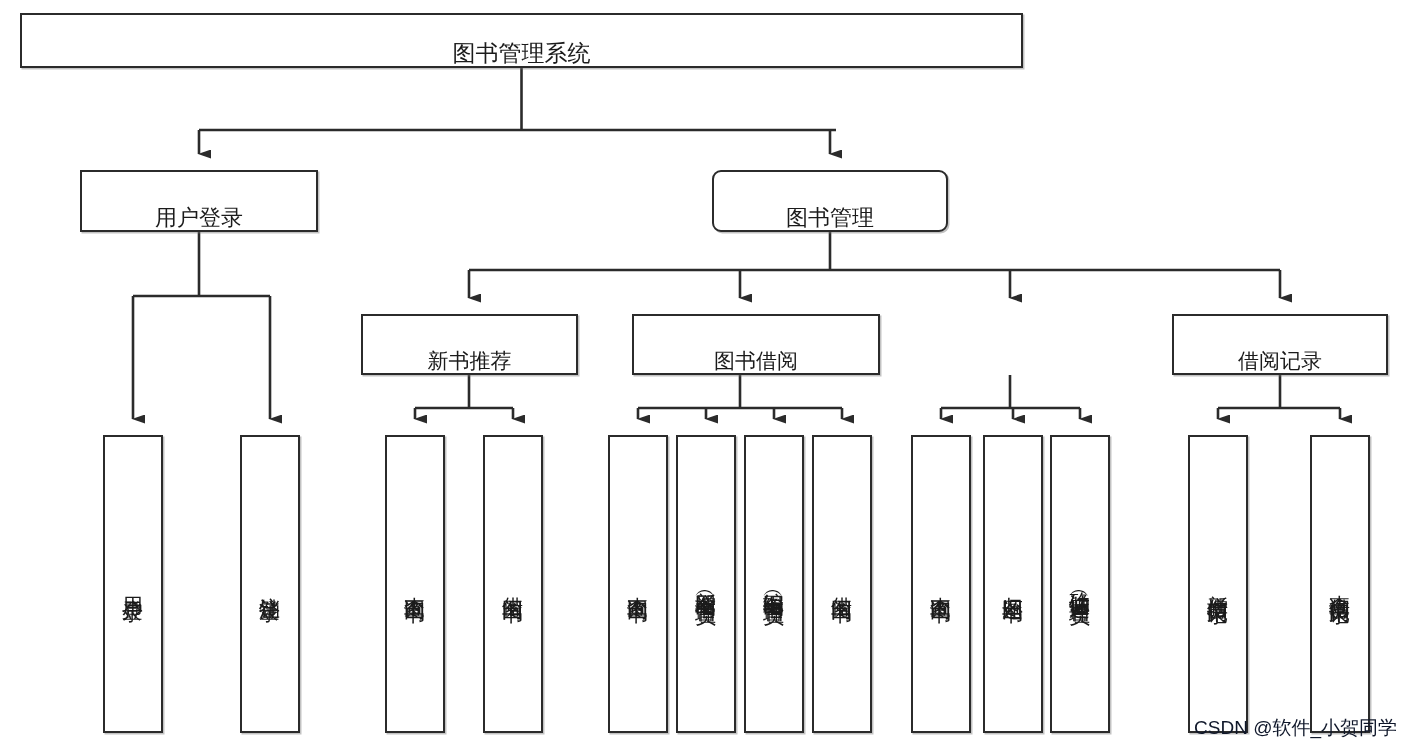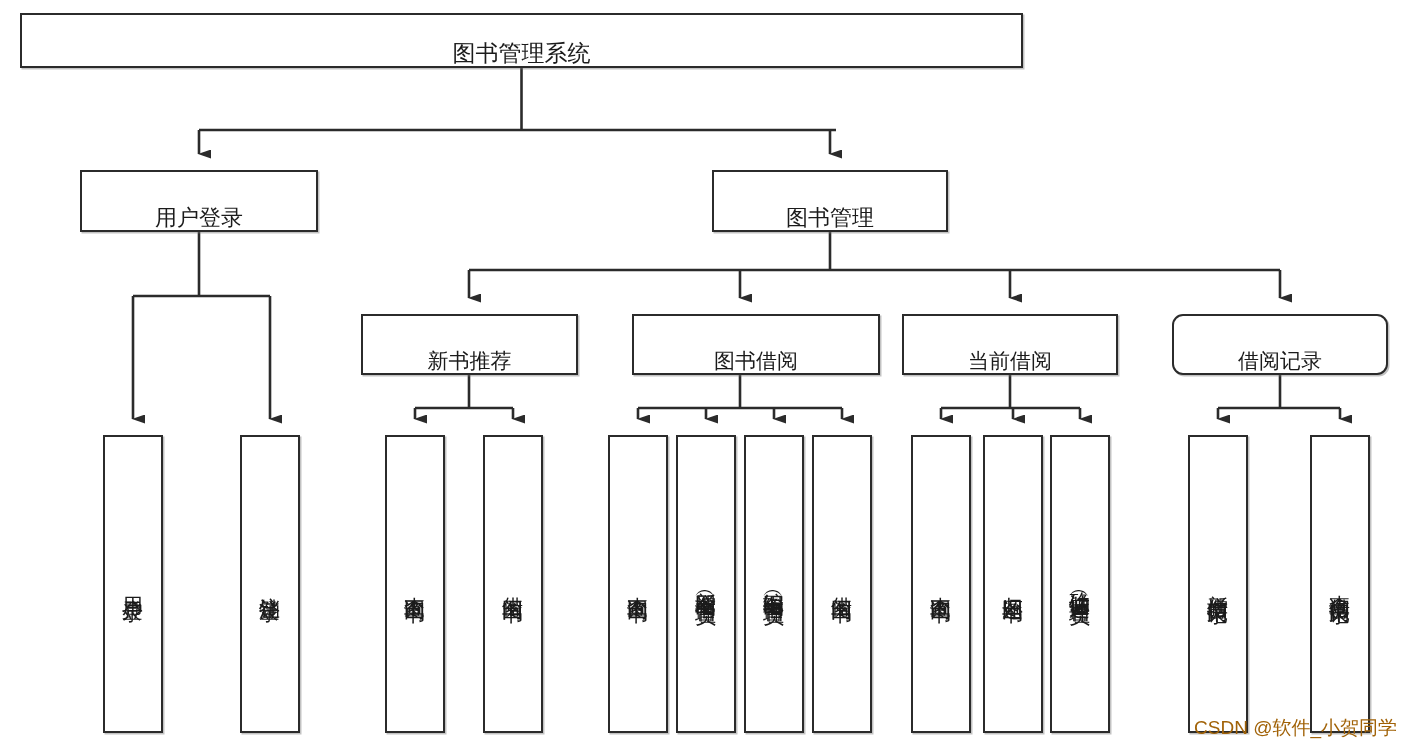--- a/index.html
+++ b/index.html
@@ -123,34 +123,31 @@
     </g>
   </svg>
 
   <div class="node root" id="node-root" style="left: 20px; top: 13px; width: 1003px; height: 55px; border-color: rgb(43, 43, 43); background: rgb(255, 255, 255); color: rgb(27, 27, 27);">
     <span class="label">图书管理系统</span>
   </div>
 
   <div class="node l2" id="node-l2-0" style="left: 80px; top: 170px; width: 238px; height: 62px; border-color: rgb(43, 43, 43); background: rgb(255, 255, 255); color: rgb(27, 27, 27);">
     <span class="label">用户登录</span>
   </div>
-  <div class="node l2" id="node-l2-1" style="left: 712px; top: 170px; width: 236px; height: 62px; border-color: rgb(43, 43, 43); background: rgb(255, 255, 255); color: rgb(27, 27, 27);">
+  <div class="node l2" id="node-l2-1" style="left: 712px; top: 170px; width: 236px; height: 62px; border-color: rgb(43, 43, 43); background: rgb(255, 255, 255); color: rgb(27, 27, 27); border-radius: 9px;">
     <span class="label">图书管理</span>
   </div>
 
   <div class="node l3" id="node-l3-0" style="left: 361px; top: 314px; width: 217px; height: 61px; border-color: rgb(43, 43, 43); background: rgb(255, 255, 255); color: rgb(27, 27, 27);">
     <span class="label">新书推荐</span>
   </div>
   <div class="node l3" id="node-l3-1" style="left: 632px; top: 314px; width: 248px; height: 61px; border-color: rgb(43, 43, 43); background: rgb(255, 255, 255); color: rgb(27, 27, 27);">
     <span class="label">图书借阅</span>
   </div>
-  <div class="node l3" id="node-l3-2" style="left: 902px; top: 314px; width: 216px; height: 61px; border-color: rgb(43, 43, 43); background: rgb(255, 255, 255); color: rgb(27, 27, 27);">
-    <span class="label">当前借阅</span>
-  </div>
-  <div class="node l3" id="node-l3-3" style="left: 1172px; top: 314px; width: 216px; height: 61px; border-color: rgb(43, 43, 43); background: rgb(255, 255, 255); color: rgb(27, 27, 27); border-radius: 11px;">
+  <div class="node l3" id="node-l3-3" style="left: 1172px; top: 314px; width: 216px; height: 61px; border-color: rgb(43, 43, 43); background: rgb(255, 255, 255); color: rgb(27, 27, 27);">
     <span class="label">借阅记录</span>
   </div>
 
   <div class="node leaf" id="node-leaf-0" style="left: 103px; top: 435px; width: 60px; height: 298px; border-color: rgb(43, 43, 43); background: rgb(255, 255, 255); color: rgb(27, 27, 27);">
     <span class="label">用户登录</span>
   </div>
   <div class="node leaf" id="node-leaf-1" style="left: 240px; top: 435px; width: 60px; height: 298px; border-color: rgb(43, 43, 43); background: rgb(255, 255, 255); color: rgb(27, 27, 27);">
     <span class="label">注销登录</span>
   </div>
   <div class="node leaf" id="node-leaf-2" style="left: 385px; top: 435px; width: 60px; height: 298px; border-color: rgb(43, 43, 43); background: rgb(255, 255, 255); color: rgb(27, 27, 27);">
@@ -180,14 +177,14 @@
   <div class="node leaf" id="node-leaf-10" style="left: 1050px; top: 435px; width: 60px; height: 298px; border-color: rgb(43, 43, 43); background: rgb(255, 255, 255); color: rgb(27, 27, 27);">
     <span class="label">确认归还（管理员）</span>
   </div>
   <div class="node leaf" id="node-leaf-11" style="left: 1188px; top: 435px; width: 60px; height: 298px; border-color: rgb(43, 43, 43); background: rgb(255, 255, 255); color: rgb(27, 27, 27);">
     <span class="label">新增借阅记录</span>
   </div>
   <div class="node leaf" id="node-leaf-12" style="left: 1310px; top: 435px; width: 60px; height: 298px; border-color: rgb(43, 43, 43); background: rgb(255, 255, 255); color: rgb(27, 27, 27);">
     <span class="label">查询借阅记录</span>
   </div>
 
-  <div id="watermark" style="color: #a16207; margin-top: 15px;">CSDN @软件_小贺同学</div>
+  <div id="watermark" style="color: #0f172a; margin-top: 15px;">CSDN @软件_小贺同学</div>
 </div>
 
 </body></html>

